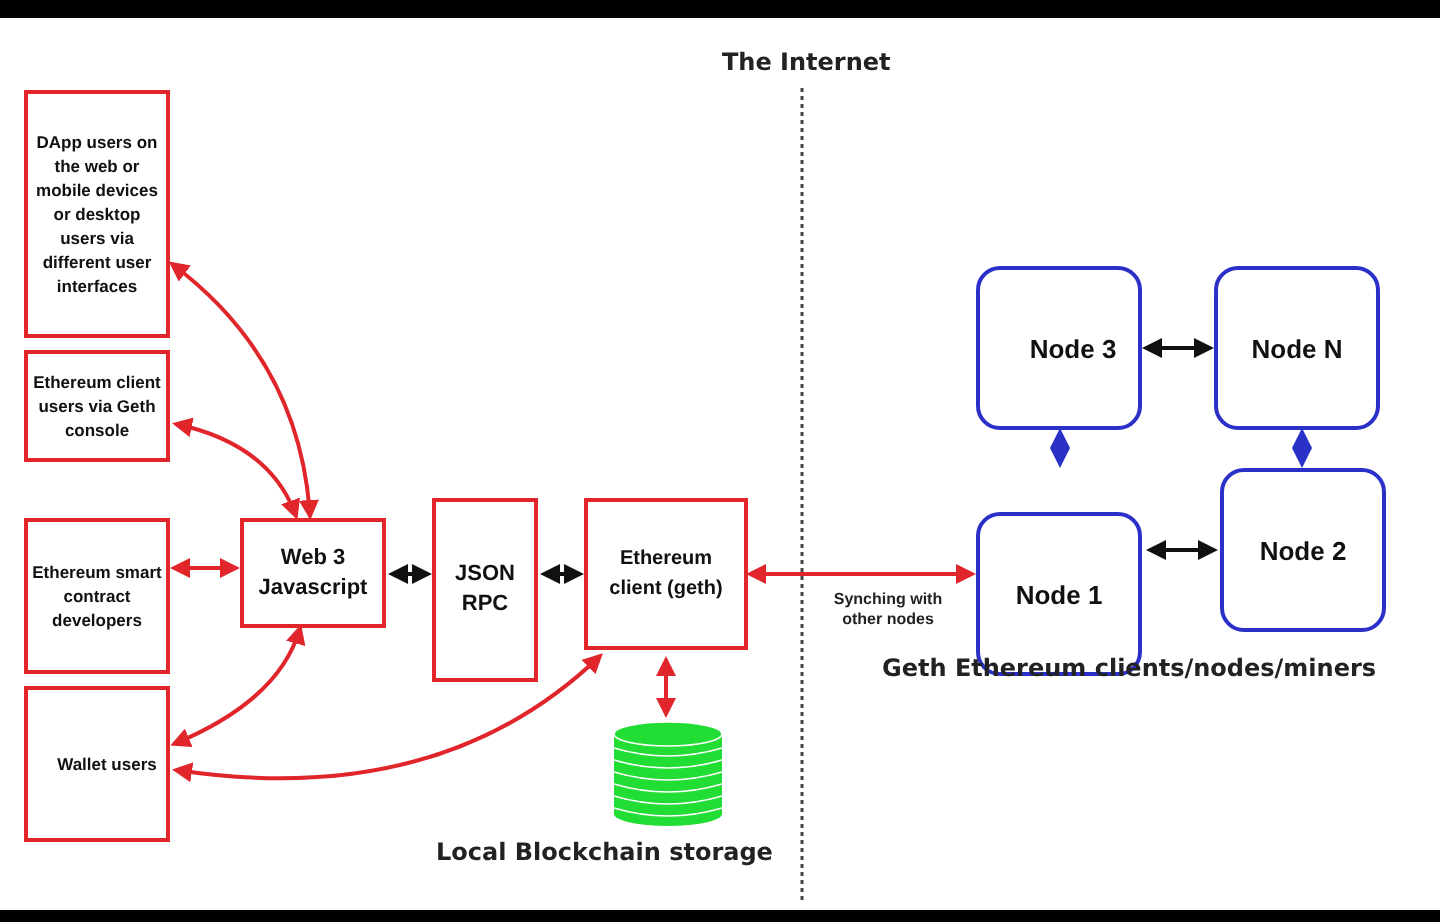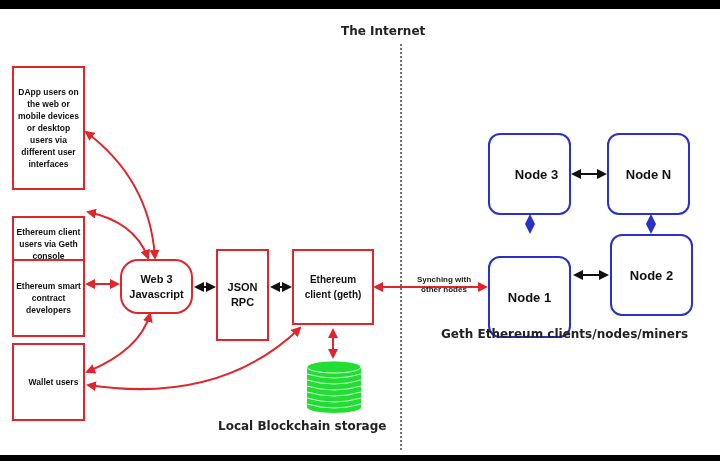--- a/index.html
+++ b/index.html
@@ -24,31 +24,31 @@
       border: 2.5px solid #2b30c8; border-radius: 12px; background: #fff;
       display: flex; align-items: center; justify-content: center;
       font-weight: bold; color: #111; font-size: 13px;
     }
     .label {
       position: absolute; color: #222; font-weight: bold; white-space: nowrap;
       font-family: "DejaVu Sans", sans-serif;
     }
     .small-label {
       position: absolute; text-align: center; font-size: 8px; line-height: 10px;
-      font-weight: bold; color: #222; background: transparent;
+      font-weight: bold; color: #222; background: transparent; margin-top: 20px;
     }
     svg.overlay { position: absolute; left: 0; top: 0; }
   </style>
 </head>
 <body>
 
 <div class="bar top"></div>
 <div class="bar bottom"></div>
 
-<div class="label" style="left:341px; top:24px; font-size:12px;">The Internet</div>
+<div class="label" style="left:361px; top:24px; font-size:12px;">The Internet</div>
 
 <svg class="overlay" width="720" height="461">
   <defs>
     <marker id="ar" viewBox="0 0 10 10" refX="8" refY="5" markerWidth="5" markerHeight="5" orient="auto-start-reverse">
       <path d="M0,0 L10,5 L0,10 z" fill="#e0252b"></path>
     </marker>
     <marker id="ab" viewBox="0 0 10 10" refX="8" refY="5" markerWidth="5" markerHeight="5" orient="auto-start-reverse">
       <path d="M0,0 L10,5 L0,10 z" fill="#111"></path>
     </marker>
     <marker id="au" viewBox="0 0 10 10" refX="8" refY="5" markerWidth="5" markerHeight="5" orient="auto-start-reverse">
@@ -82,34 +82,34 @@
     <ellipse cx="334" cy="407" rx="27" ry="6" fill="#22dd33"></ellipse>
     <path d="M307,374 Q334,382 361,374" fill="none" stroke="#fff" stroke-width="0.8"></path>
     <path d="M307,380 Q334,388 361,380" fill="none" stroke="#fff" stroke-width="0.8"></path>
     <path d="M307,386 Q334,394 361,386" fill="none" stroke="#fff" stroke-width="0.8"></path>
     <path d="M307,392 Q334,400 361,392" fill="none" stroke="#fff" stroke-width="0.8"></path>
     <path d="M307,398 Q334,406 361,398" fill="none" stroke="#fff" stroke-width="0.8"></path>
     <path d="M307,404 Q334,412 361,404" fill="none" stroke="#fff" stroke-width="0.8"></path>
   </g>
 </svg>
 
-<div class="rbox" style="left:12px; top:45px; width:73px; height:124px;margin-top:21px;">
+<div class="rbox" style="left:12px; top:45px; width:73px; height:124px;">
   <span>DApp users on the web or mobile devices or desktop users via different user interfaces</span>
 </div>
-<div class="rbox" style="left:12px; top:175px; width:73px; height:56px;margin-top:41px;">
+<div class="rbox" style="left:12px; top:175px; width:73px; height:56px;">
   <span>Ethereum client users via Geth console</span>
 </div>
 <div class="rbox" style="left:12px; top:259px; width:73px; height:78px;">
   <span>Ethereum smart contract developers</span>
 </div>
 <div class="rbox" style="left:12px; top:343px; width:73px; height:78px;padding-left:12px;">
   <span>Wallet users</span>
 </div>
 
-<div class="rbox big" style="left:120px; top:259px; width:73px; height:55px;border-radius:18px;">
+<div class="rbox big" style="left:120px; top:259px; width:73px; height:55px;">
   <span>Web 3 Javascript</span>
 </div>
 <div class="rbox big" style="left:216px; top:249px; width:53px; height:92px;">
   <span>JSON RPC</span>
 </div>
 <div class="rbox big" style="left:292px; top:249px; width:82px; height:76px; font-size:10px;">
   <span>Ethereum client (geth)</span>
 </div>
 
 <div class="small-label" style="left:406px; top:275px; width:76px;">Synching with other nodes</div>

